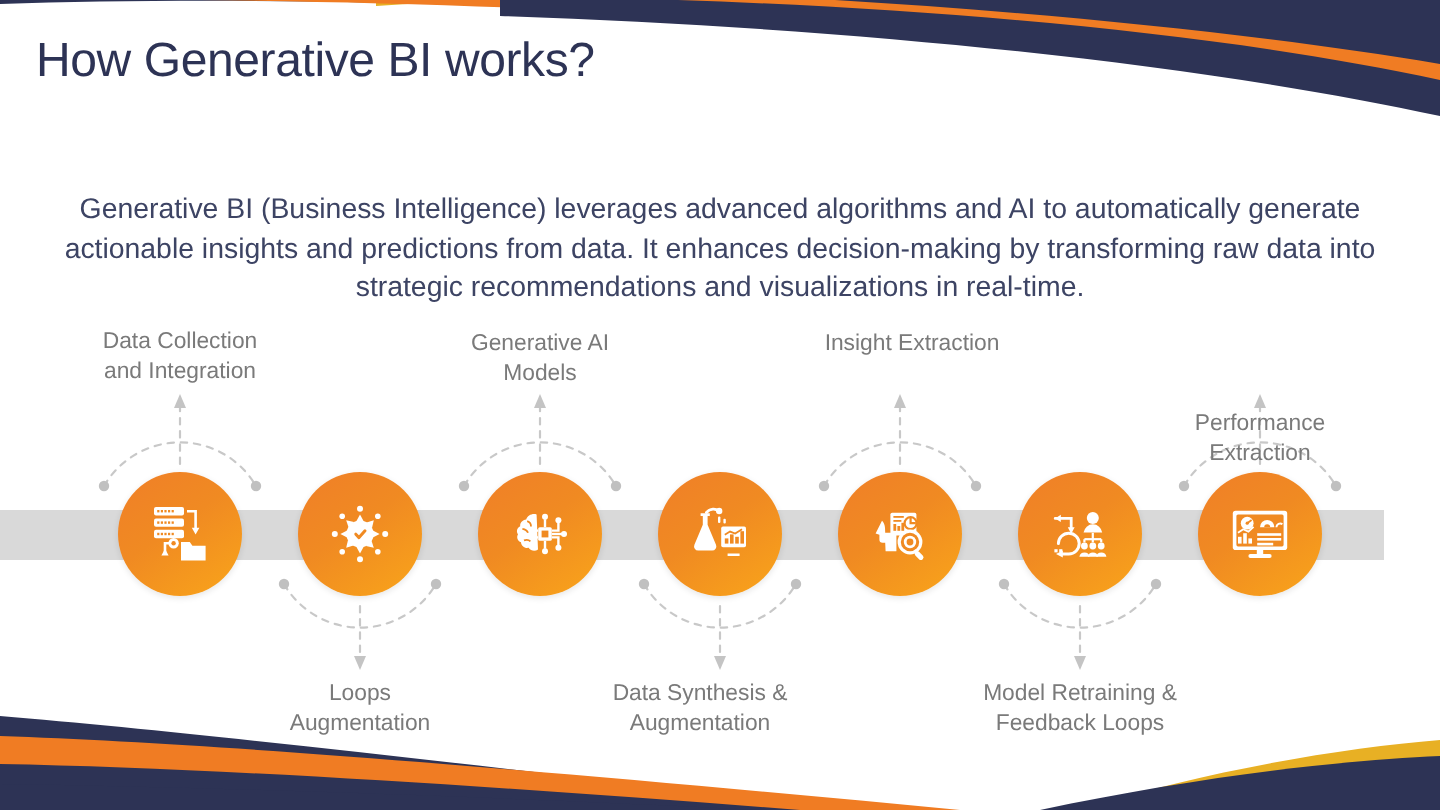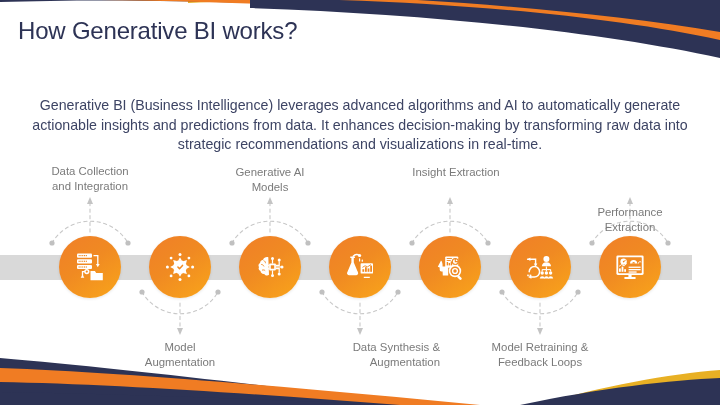--- a/index.html
+++ b/index.html
@@ -391,30 +391,30 @@
       <rect x="11.2" y="27.0" width="11.6" height="2.0" rx="1.0" fill="#ffffff"></rect>
     </svg>
   </div>
 
   <div class="step-label" style="left:10px; top:164px;">
     <div>Data Collection</div>
     <div>and Integration</div>
   </div>
 
   <div class="step-label" style="left:100px; top:340px;">
-    <div>Model</div>
+    <div>Loops</div>
     <div>Augmentation</div>
   </div>
 
   <div class="step-label" style="left:190px; top:165px;">
     <div>Generative AI</div>
     <div>Models</div>
   </div>
 
-  <div class="step-label" style="left:280px; top:340px;text-align:right;">
+  <div class="step-label" style="left:270px; top:340px;">
     <div>Data Synthesis &amp;</div>
     <div>Augmentation</div>
   </div>
 
   <div class="step-label" style="left:376px; top:165px;">
     <div>Insight Extraction</div>
   </div>
 
   <div class="step-label" style="left:460px; top:340px;">
     <div>Model Retraining &amp;</div>

